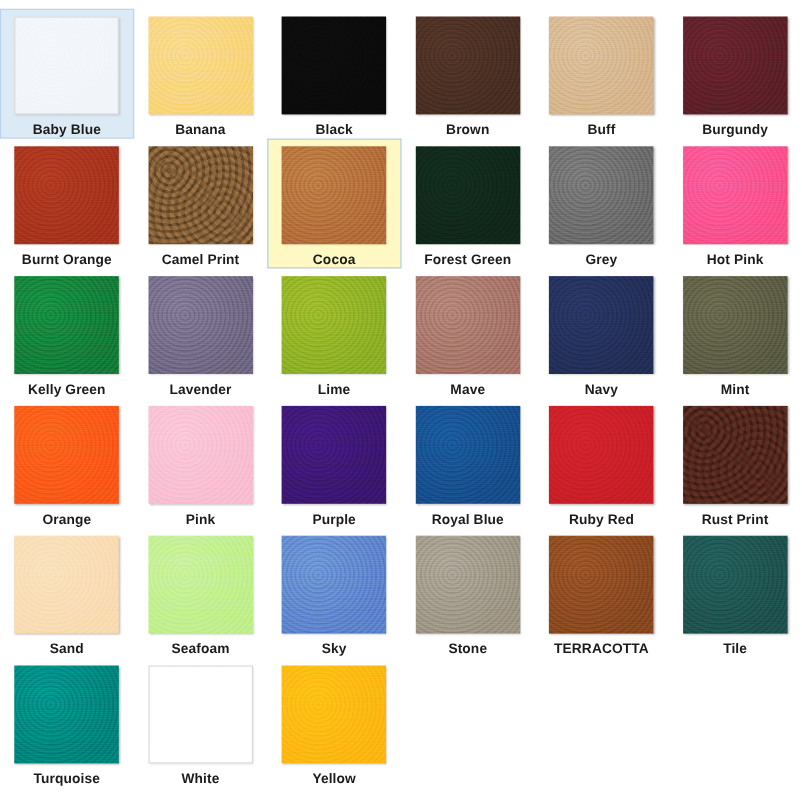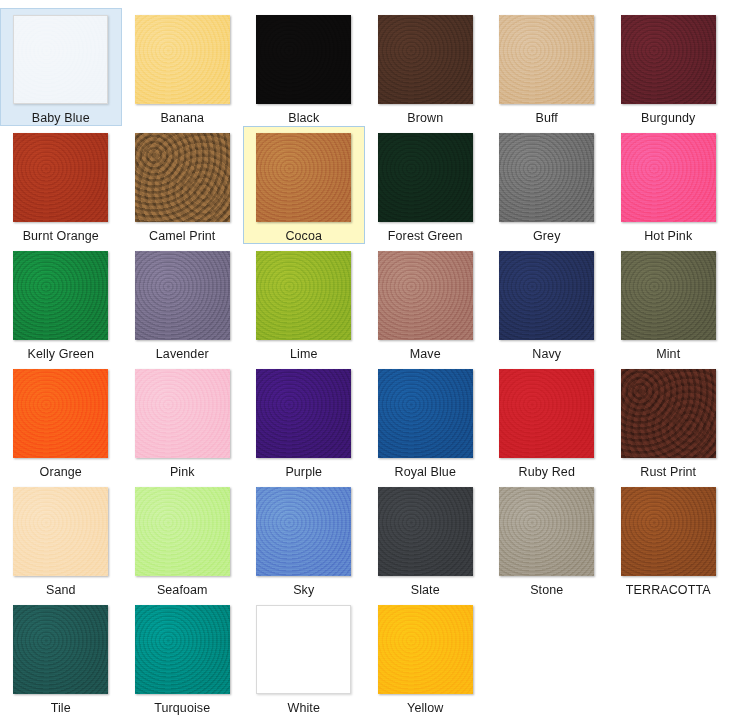--- a/index.html
+++ b/index.html
@@ -15,20 +15,21 @@
   }
 
   #swatch-grid {
     display: grid;
     grid-template-columns: repeat(6, 121.5px);
     grid-template-rows: repeat(6, 118px);
     width: 718px;
     height: 708px;
     padding-top: 8px;
     box-sizing: border-box;
+    font-weight: bold;
   }
 
   .swatch-cell {
     position: relative;
     display: flex;
     flex-direction: column;
     align-items: center;
     justify-content: flex-start;
     box-sizing: border-box;
     border: 1px solid transparent;
@@ -207,24 +208,20 @@
     </div>
     <div class="swatch-cell">
       <div class="swatch-chip texture-grain" style="background-color: rgb(194, 240, 143);"></div>
       <div class="swatch-label">Seafoam</div>
     </div>
     <div class="swatch-cell">
       <div class="swatch-chip texture-grain" style="background-color: rgb(96, 135, 206);"></div>
       <div class="swatch-label">Sky</div>
     </div>
     <div class="swatch-cell">
-      <div class="swatch-chip texture-grain" style="background-color: rgb(57, 60, 64);"></div>
-      <div class="swatch-label">Slate</div>
-    </div>
-    <div class="swatch-cell">
       <div class="swatch-chip texture-grain" style="background-color: rgb(160, 152, 136);"></div>
       <div class="swatch-label">Stone</div>
     </div>
     <div class="swatch-cell">
       <div class="swatch-chip texture-grain" style="background-color: rgb(140, 74, 33);"></div>
       <div class="swatch-label">TERRACOTTA</div>
     </div>
     <div class="swatch-cell">
       <div class="swatch-chip texture-grain" style="background-color: rgb(31, 84, 80);"></div>
       <div class="swatch-label">Tile</div>

